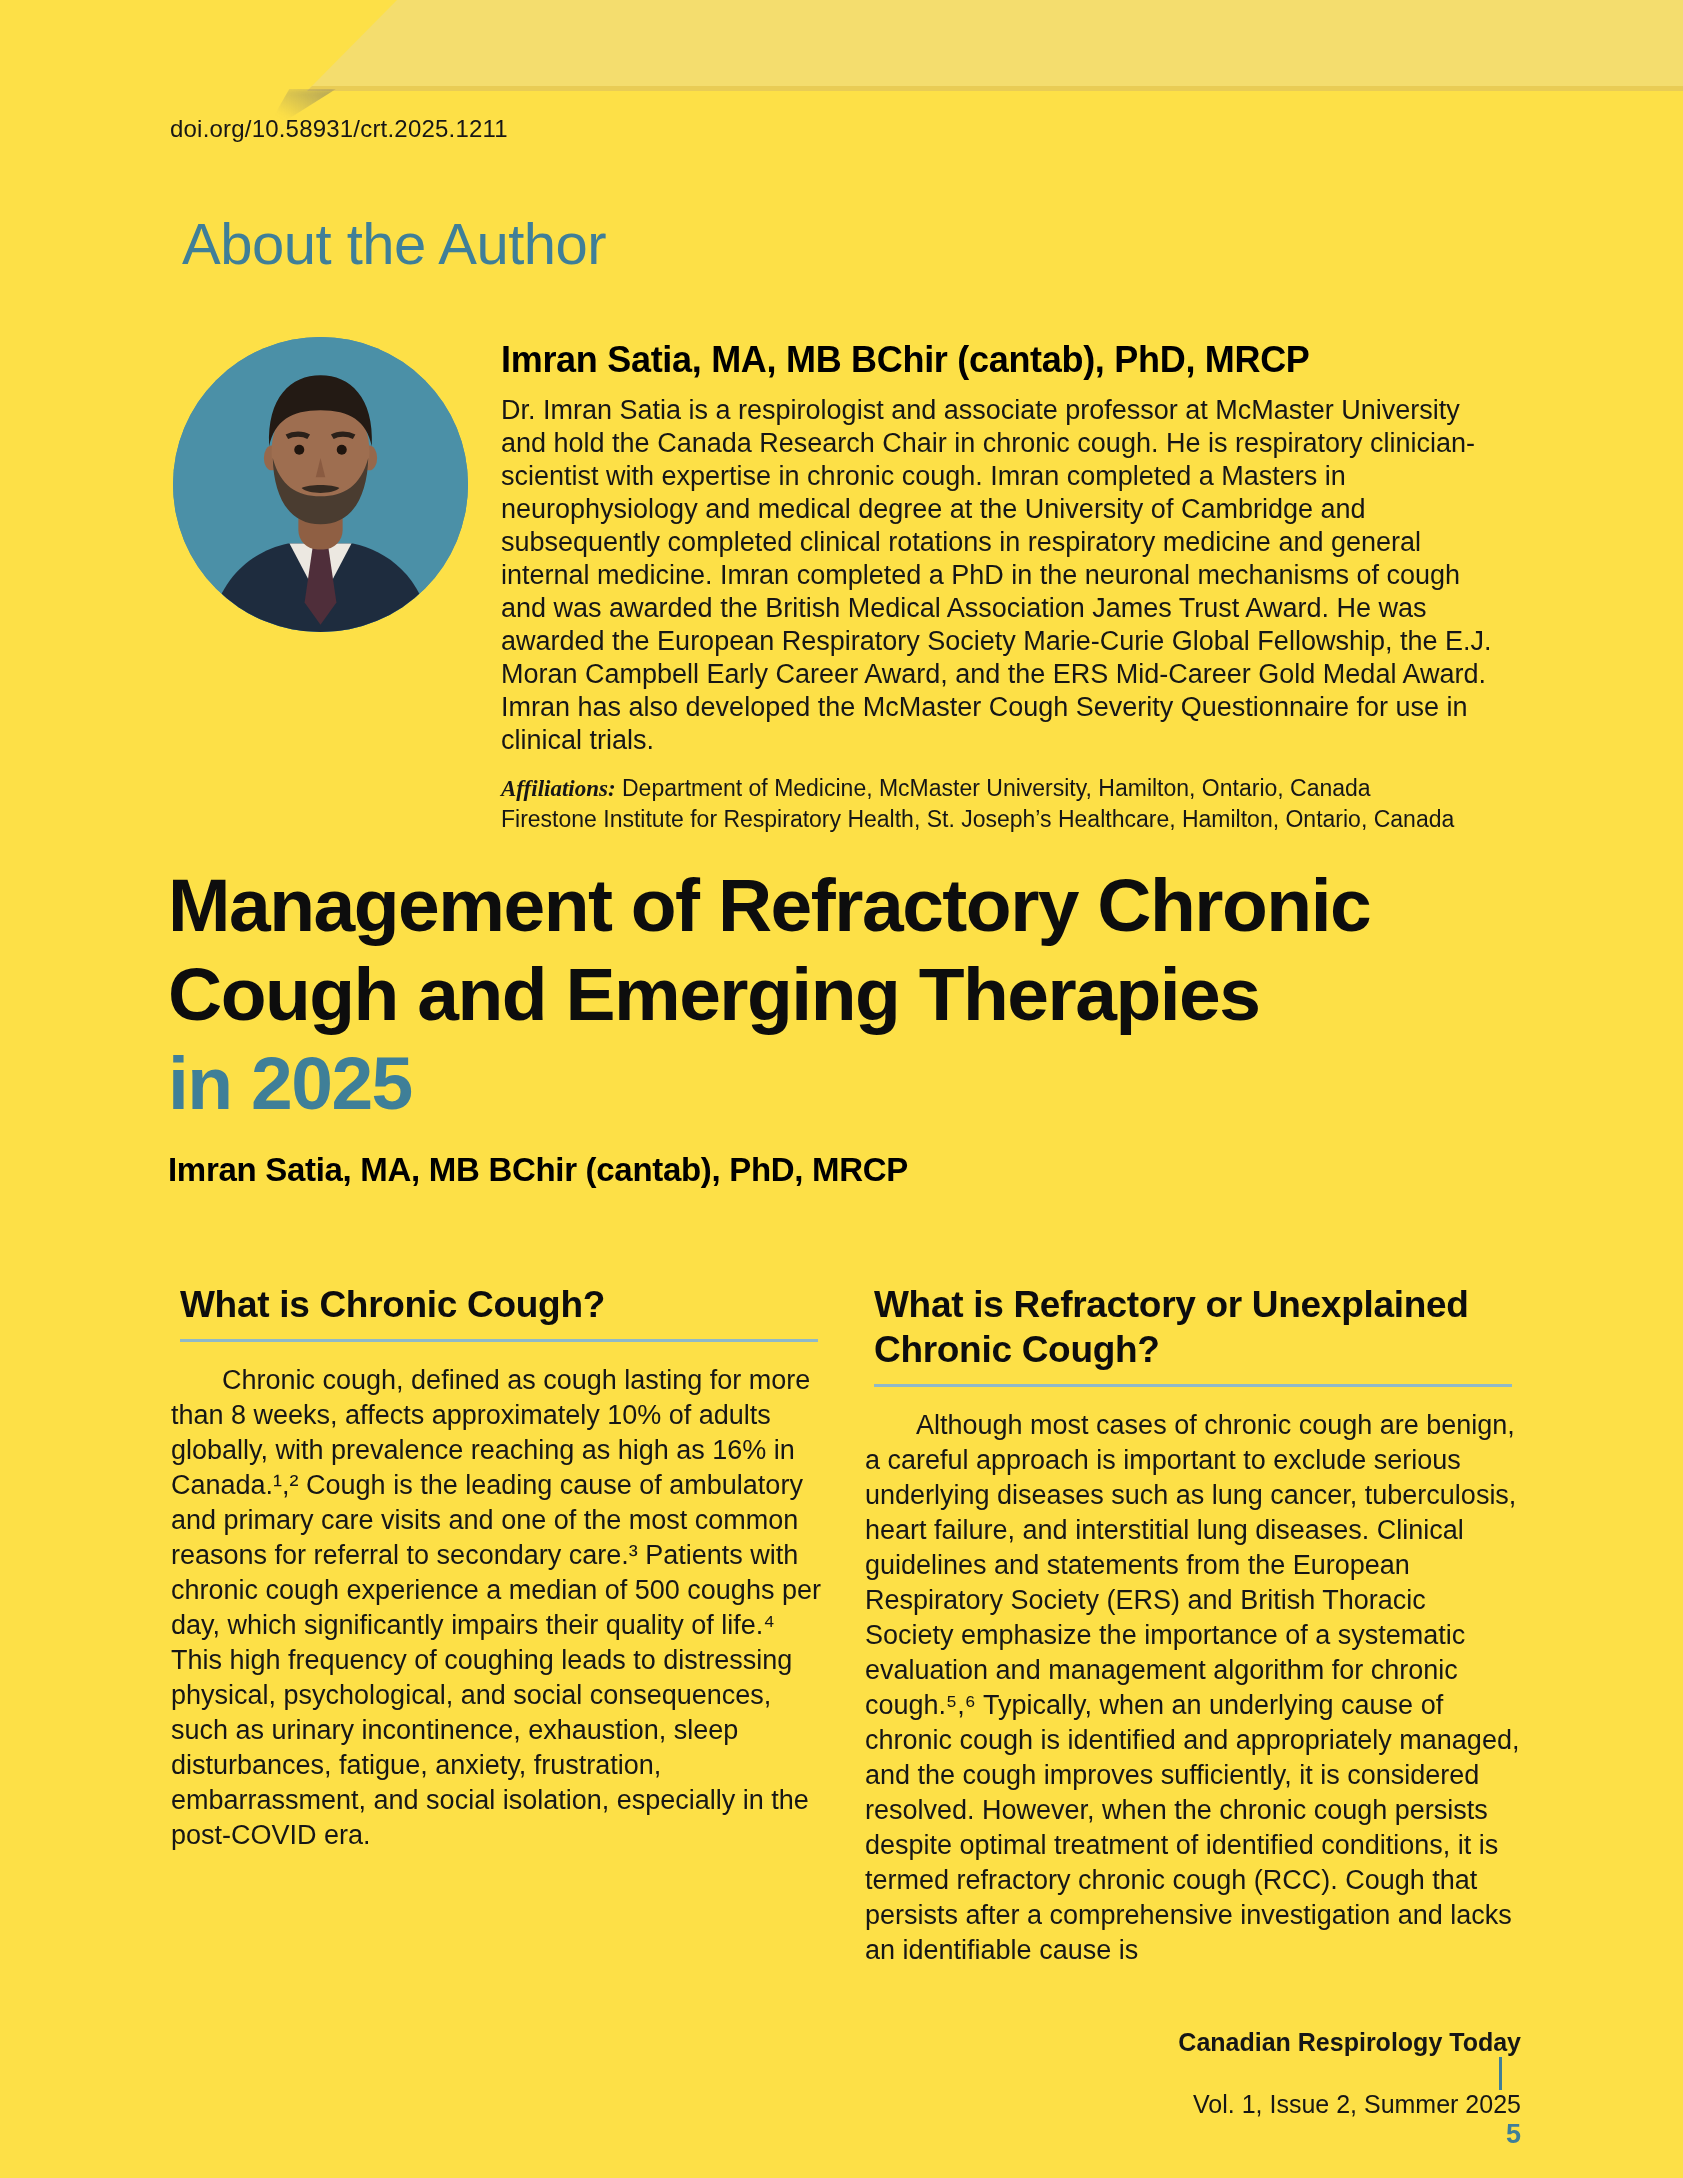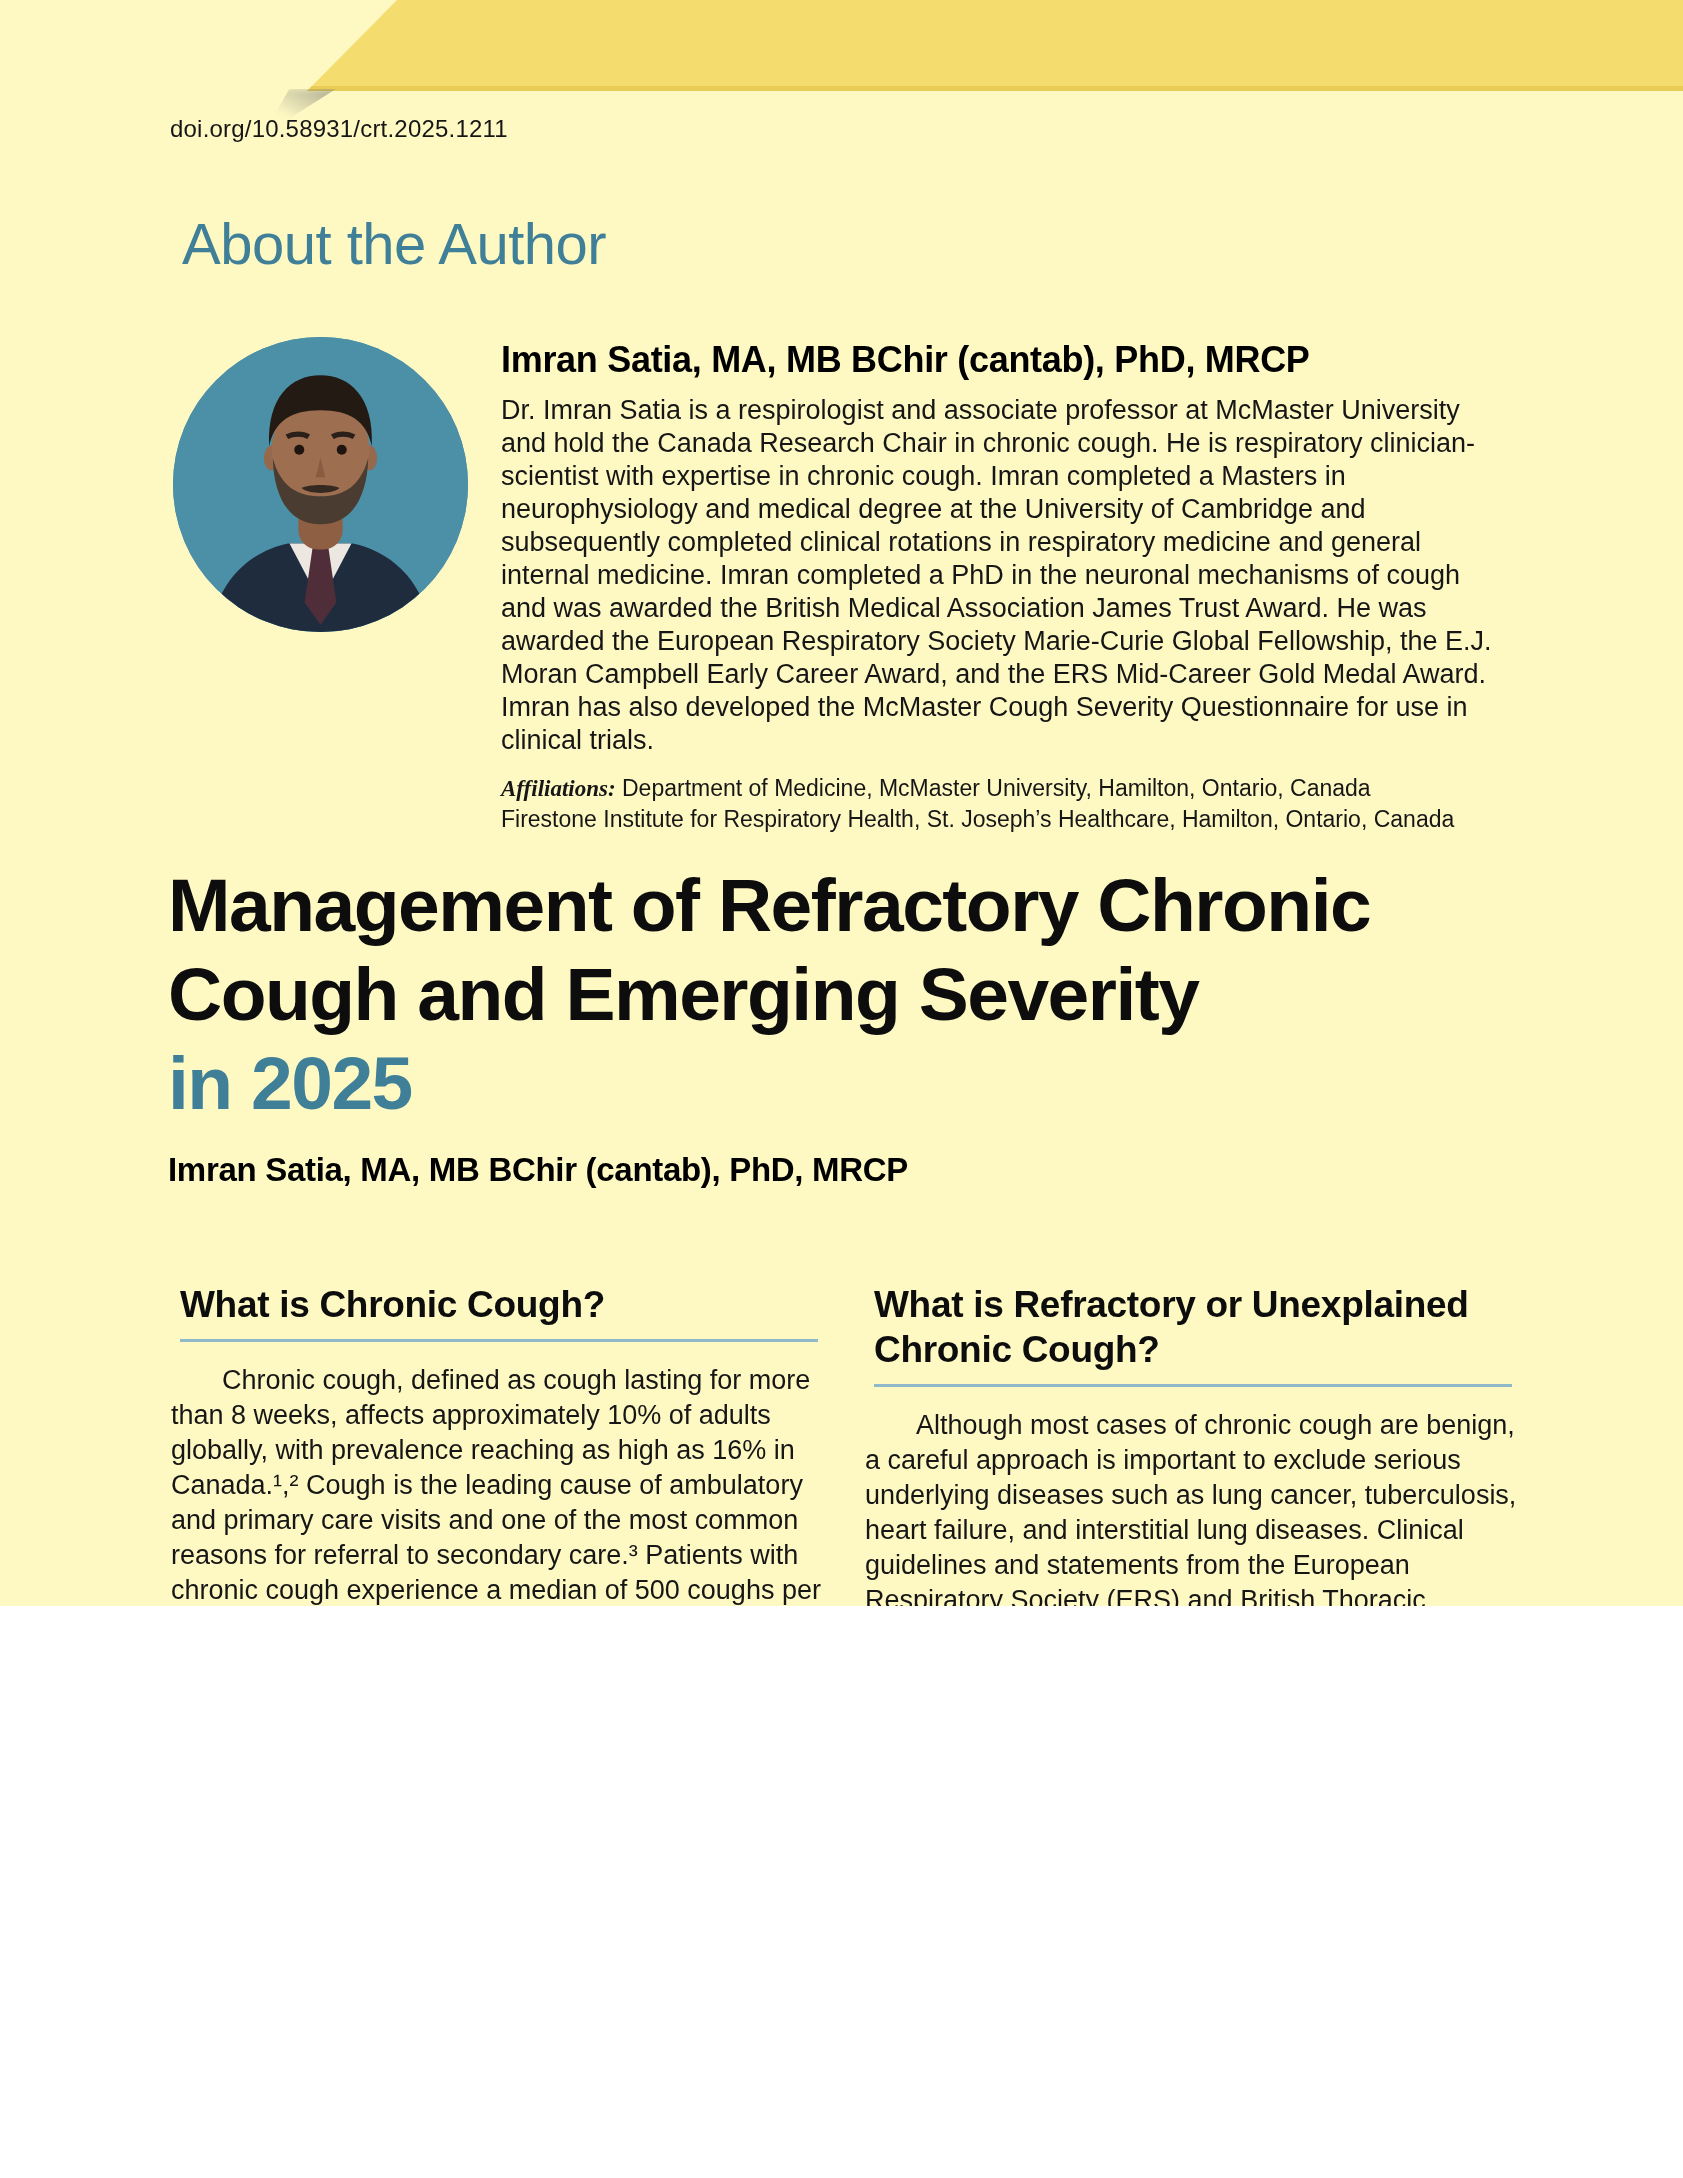--- a/index.html
+++ b/index.html
@@ -1,18 +1,18 @@
 <!DOCTYPE html>
 <html><head>
 <meta charset="utf-8">
 <style>
   html,body { margin:0; padding:0; }
   body { width:1683px; height:2178px; background:#ffffff;
          font-family:"Liberation Sans","DejaVu Sans",sans-serif; color:#161616; }
-  .page { position:relative; width:1683px; height:1606px; overflow:hidden; background:#fef9c3; }
+  .page { position:relative; width:1683px; height:2178px; overflow:hidden; background:#fde047; }
 
   
   .banner { position:absolute; top:0; left:0; width:1683px; height:91px;
             background:#F4DD6E;
             clip-path:polygon(397px 0, 1683px 0, 1683px 91px, 307px 91px); }
   .banner-edge { position:absolute; left:0; right:0; bottom:0; height:5px; background:#E9CC55; }
   .banner-shadow { position:absolute; top:89px; left:263px; width:73px; height:46px;
             clip-path:polygon(100% 0, 36% 0, 0 100%);
             background:linear-gradient(210deg, rgba(105,105,105,.55), rgba(255,255,255,0) 65%);
             filter:blur(3px); }
@@ -88,21 +88,21 @@
     <div class="author-info">
       <h3 class="author-name">Imran Satia, MA, MB BChir (cantab), PhD, MRCP</h3>
       <div class="author-bio">Dr. Imran Satia is a respirologist and associate professor at McMaster University and hold the Canada Research Chair in chronic cough. He is respiratory clinician-scientist with expertise in chronic cough. Imran completed a Masters in neurophysiology and medical degree at the University of Cambridge and subsequently completed clinical rotations in respiratory medicine and general internal medicine. Imran completed a PhD in the neuronal mechanisms of cough and was awarded the British Medical Association James Trust Award. He was awarded the European Respiratory Society Marie-Curie Global Fellowship, the E.J. Moran Campbell Early Career Award, and the ERS Mid-Career Gold Medal Award. Imran has also developed the McMaster Cough Severity Questionnaire for use in clinical trials.</div>
       <div class="affiliations">
         <div><span class="affil-label">Affiliations:</span> <span>Department of Medicine, McMaster University, Hamilton, Ontario, Canada</span></div>
         <div>Firestone Institute for Respiratory Health, St. Joseph’s Healthcare, Hamilton, Ontario, Canada</div>
       </div>
     </div>
   </div>
 
-  <h1 class="title-block"><span>Management of Refractory Chronic Cough and Emerging Severity</span> <span class="title-accent">in 2025</span></h1>
+  <h1 class="title-block"><span>Management of Refractory Chronic Cough and Emerging Therapies</span> <span class="title-accent">in 2025</span></h1>
 
   <div class="byline">Imran Satia, MA, MB BChir (cantab), PhD, MRCP</div>
 
   <div class="columns">
     <div class="column">
       <h4 class="column-heading">What is Chronic Cough?</h4>
       <p class="column-body">Chronic cough, defined as cough lasting for more than 8 weeks, affects approximately 10% of adults globally, with prevalence reaching as high as 16% in Canada.¹,² Cough is the leading cause of ambulatory and primary care visits and one of the most common reasons for referral to secondary care.³ Patients with chronic cough experience a median of 500 coughs per day, which significantly impairs their quality of life.⁴ This high frequency of coughing leads to distressing physical, psychological, and social consequences, such as urinary incontinence, exhaustion, sleep disturbances, fatigue, anxiety, frustration, embarrassment, and social isolation, especially in the post-COVID era.</p>
     </div>
     <div class="column">
       <h4 class="column-heading">What is Refractory or Unexplained Chronic Cough?</h4>

